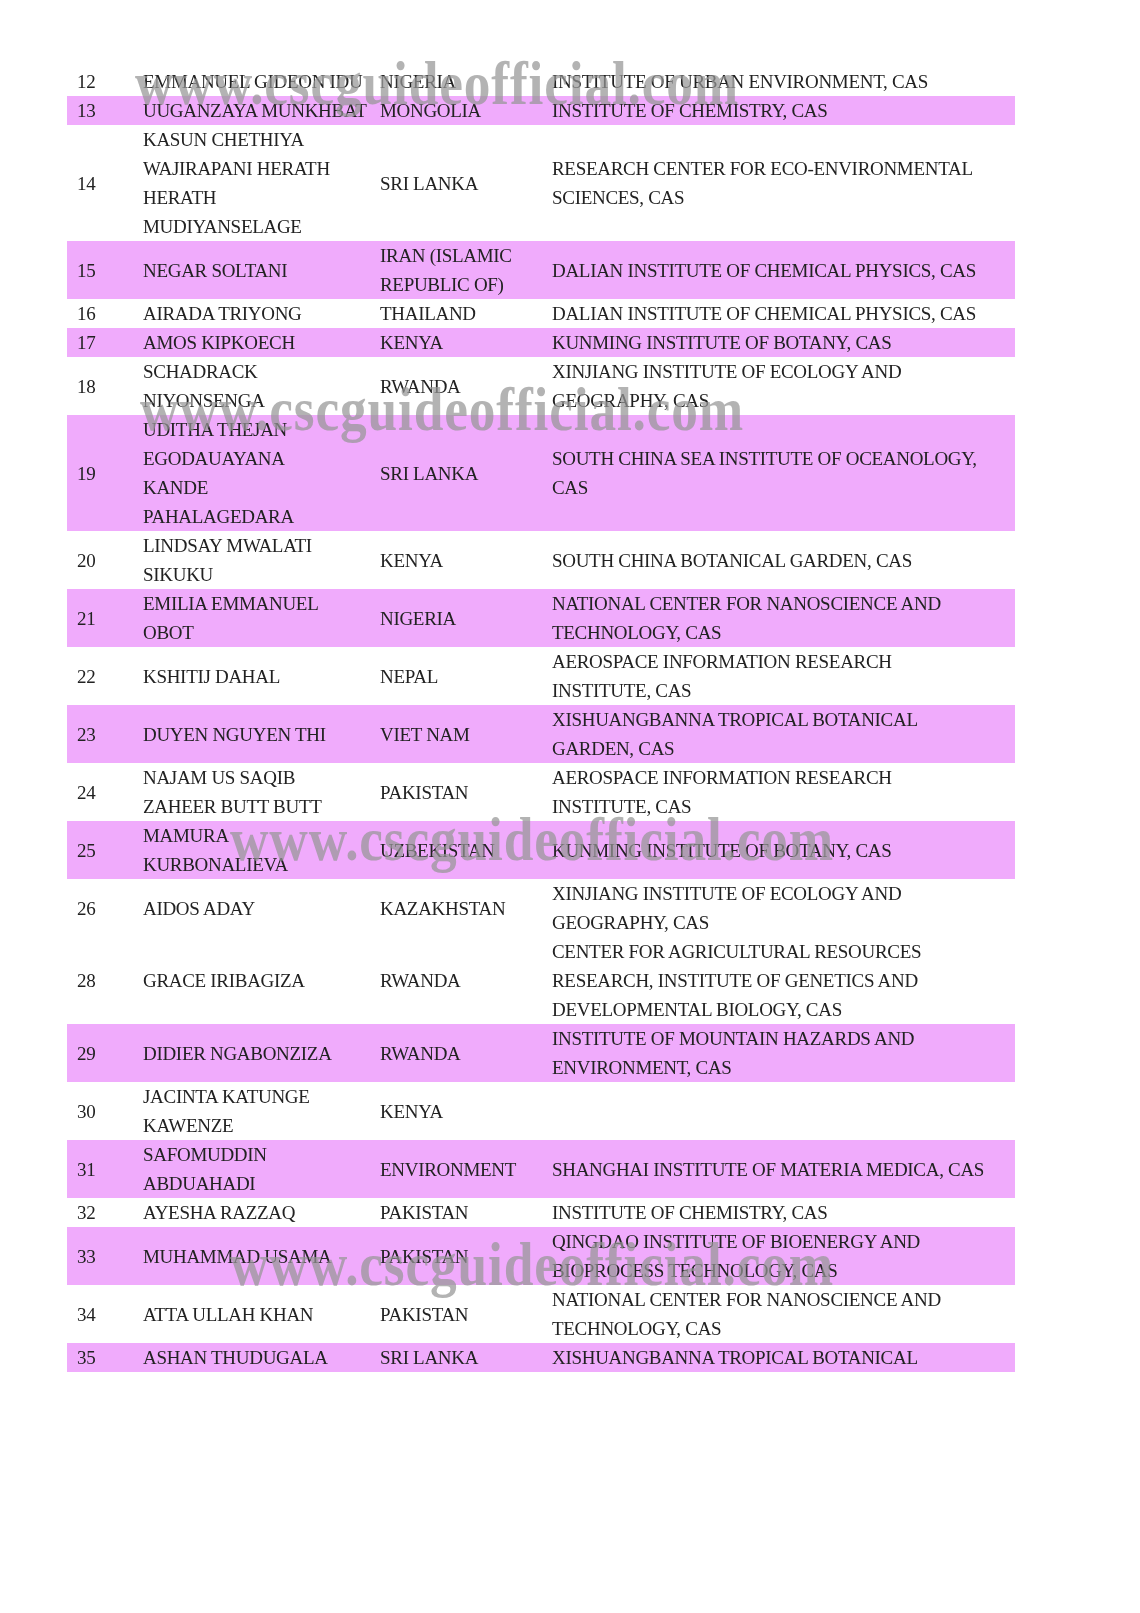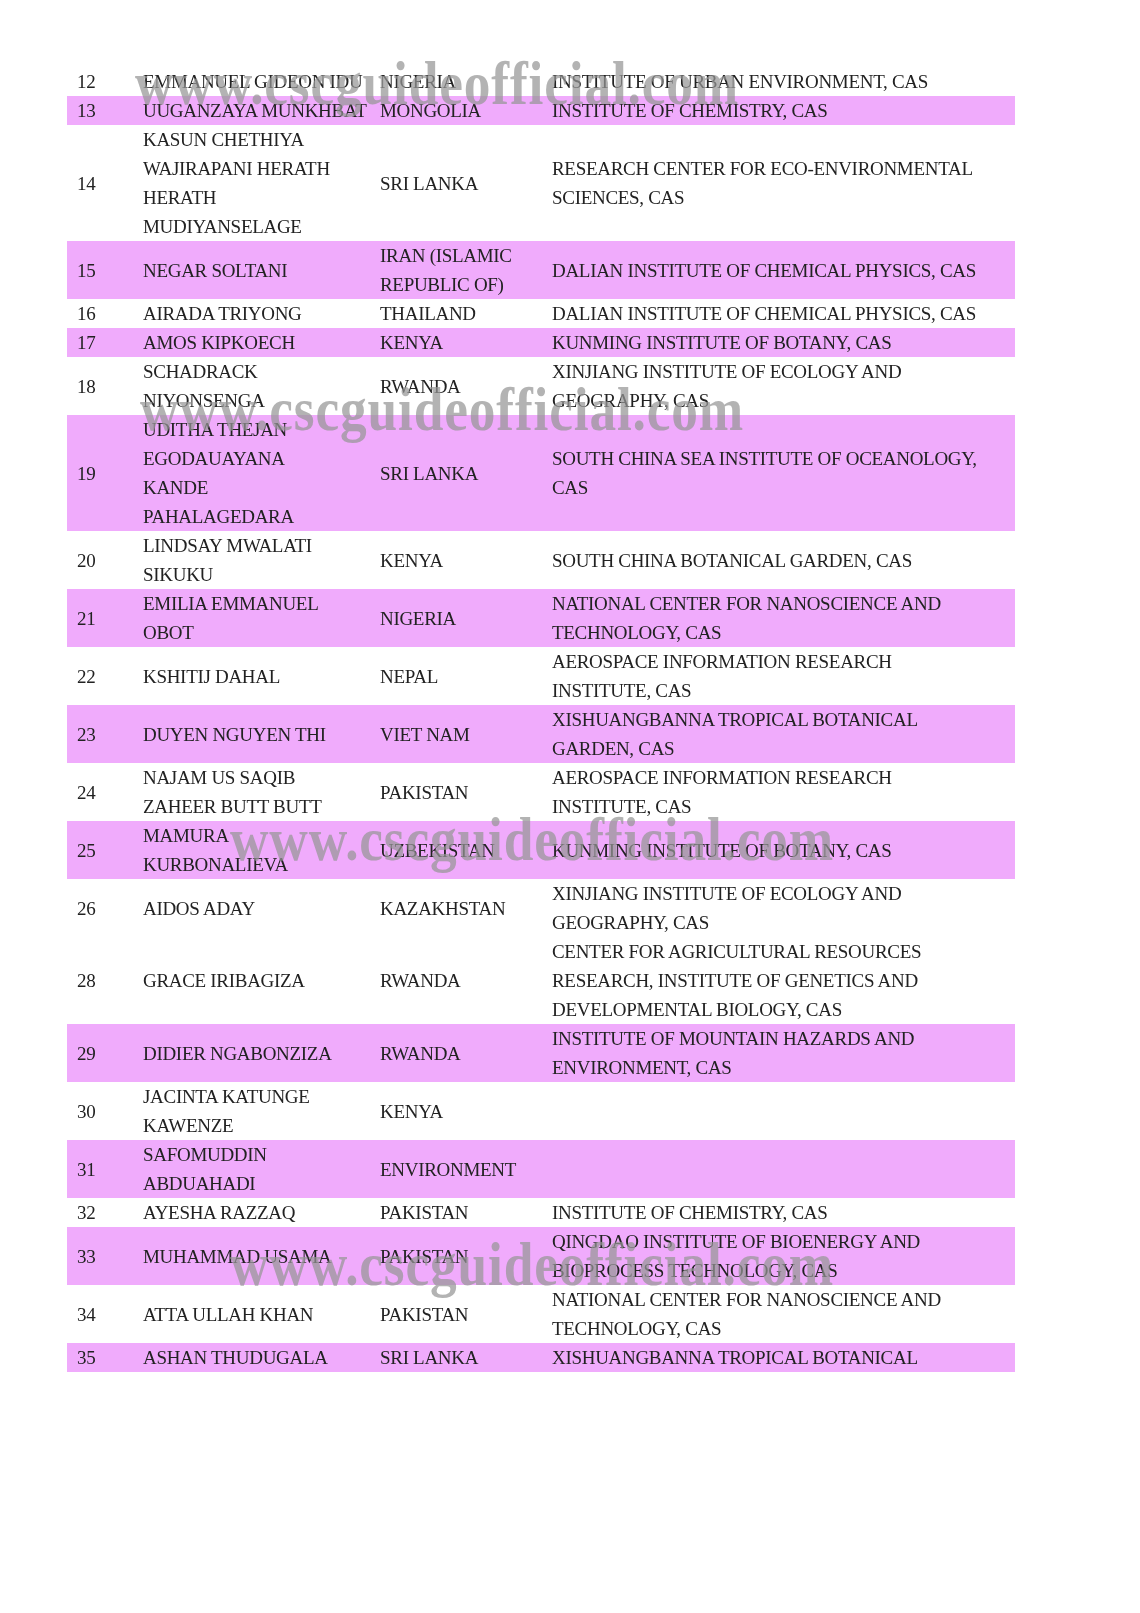--- a/index.html
+++ b/index.html
@@ -149,20 +149,21 @@
     <div class="row">
       <div class="cell c-no">30</div>
       <div class="cell c-name" style="padding-right:40px">JACINTA KATUNGE KAWENZE</div>
       <div class="cell c-country">KENYA</div>
     </div>
 
     <div class="row alt">
       <div class="cell c-no">31</div>
       <div class="cell c-name" style="padding-right:60px">SAFOMUDDIN ABDUAHADI</div>
       <div class="cell c-country">ENVIRONMENT</div>
+      <div class="cell c-inst" style="padding-right:30px">SHANGHAI INSTITUTE OF MATERIA MEDICA, CAS</div>
     </div>
 
     <div class="row">
       <div class="cell c-no">32</div>
       <div class="cell c-name">AYESHA RAZZAQ</div>
       <div class="cell c-country">PAKISTAN</div>
       <div class="cell c-inst">INSTITUTE OF CHEMISTRY, CAS</div>
     </div>
 
     <div class="row alt">

